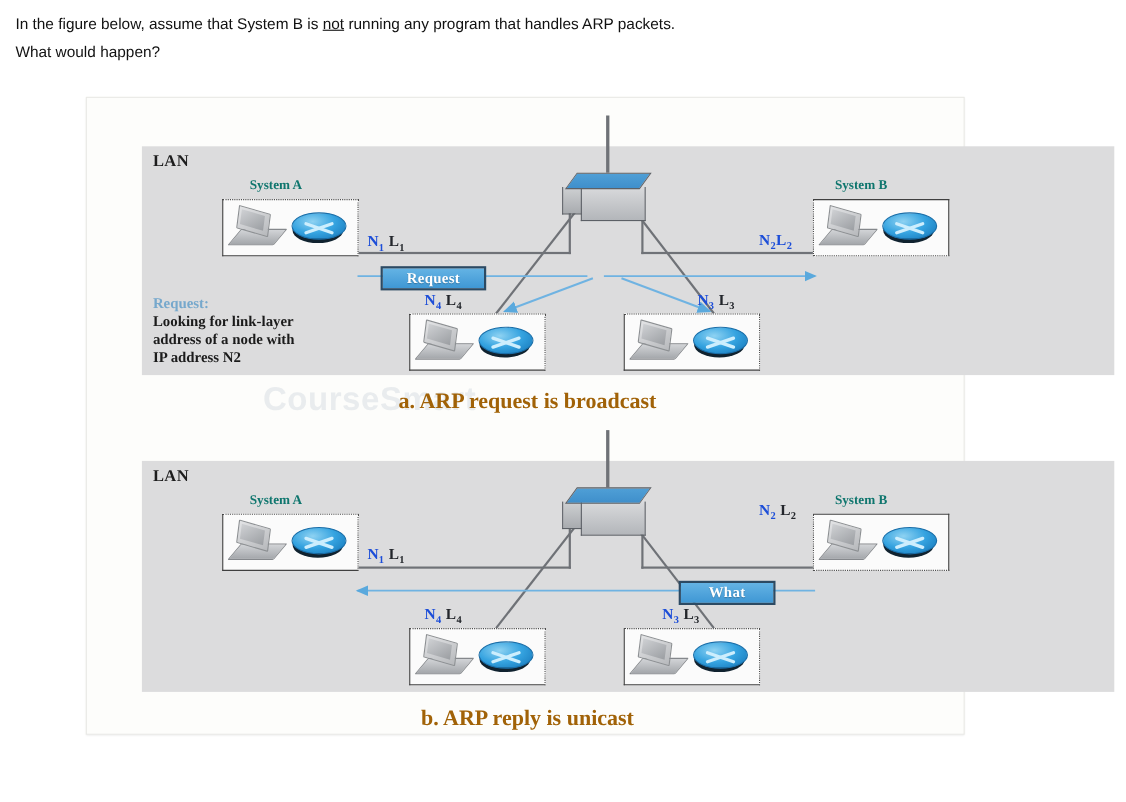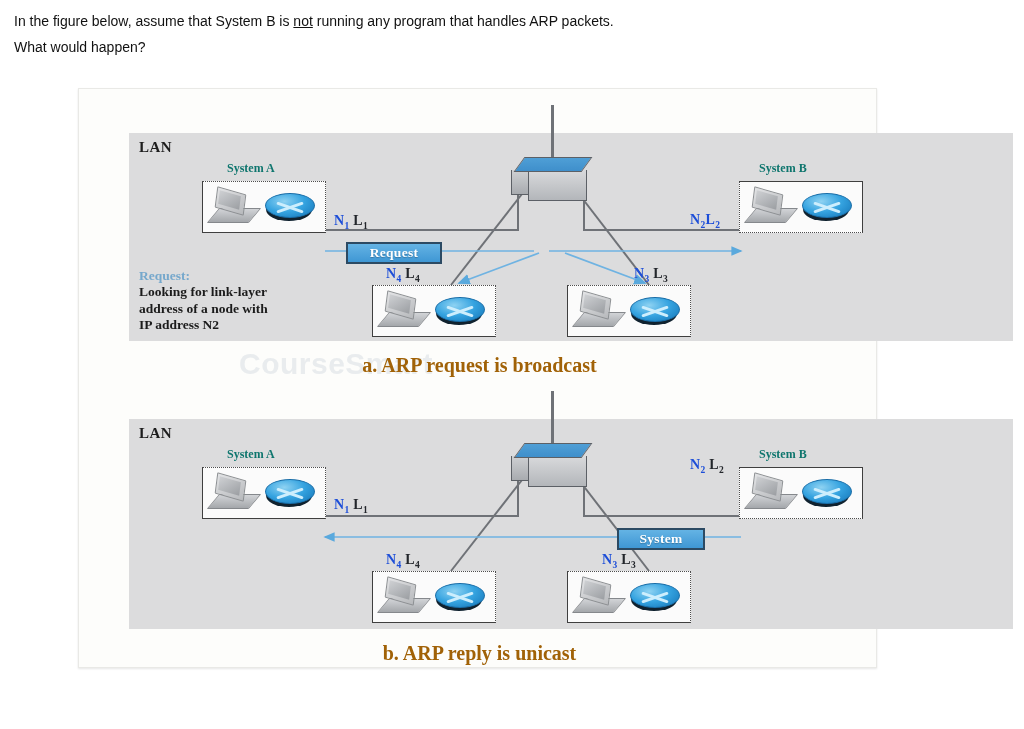--- a/index.html
+++ b/index.html
@@ -433,21 +433,21 @@
           <div class="x1"></div>
           <div class="x2"></div>
         </div>
       </div>
     </div>
     <div class="nl-label" style="left:205px; top:78px;">
       <span class="n"><span>N</span><sub>1</sub></span>
       <span><span>L</span><sub>1</sub></span>
     </div>
 
-    <div class="msg-box" style="left:488px; top:109px; width:84px;">System</div>
+    <div class="msg-box" style="left:488px; top:109px; width:84px;">What</div>
 
     <div class="sys-label" style="left:630px; top:28px;">System B</div>
     <div class="node solid-tr" style="left:610px; top:48px;">
       <div class="laptop">
         <div class="base"></div>
         <div class="lid"></div>
         <div class="screen"></div>
       </div>
       <div class="router">
         <div class="shadow"></div>

